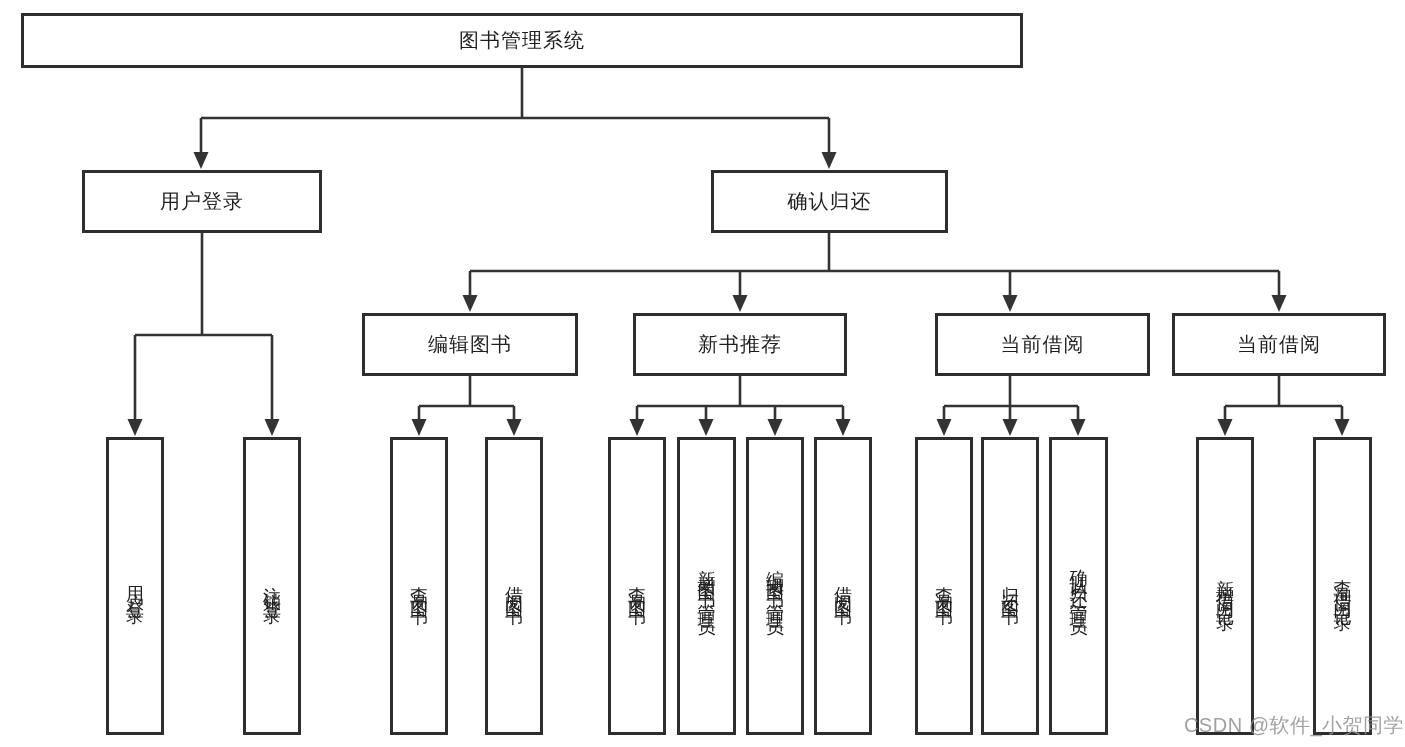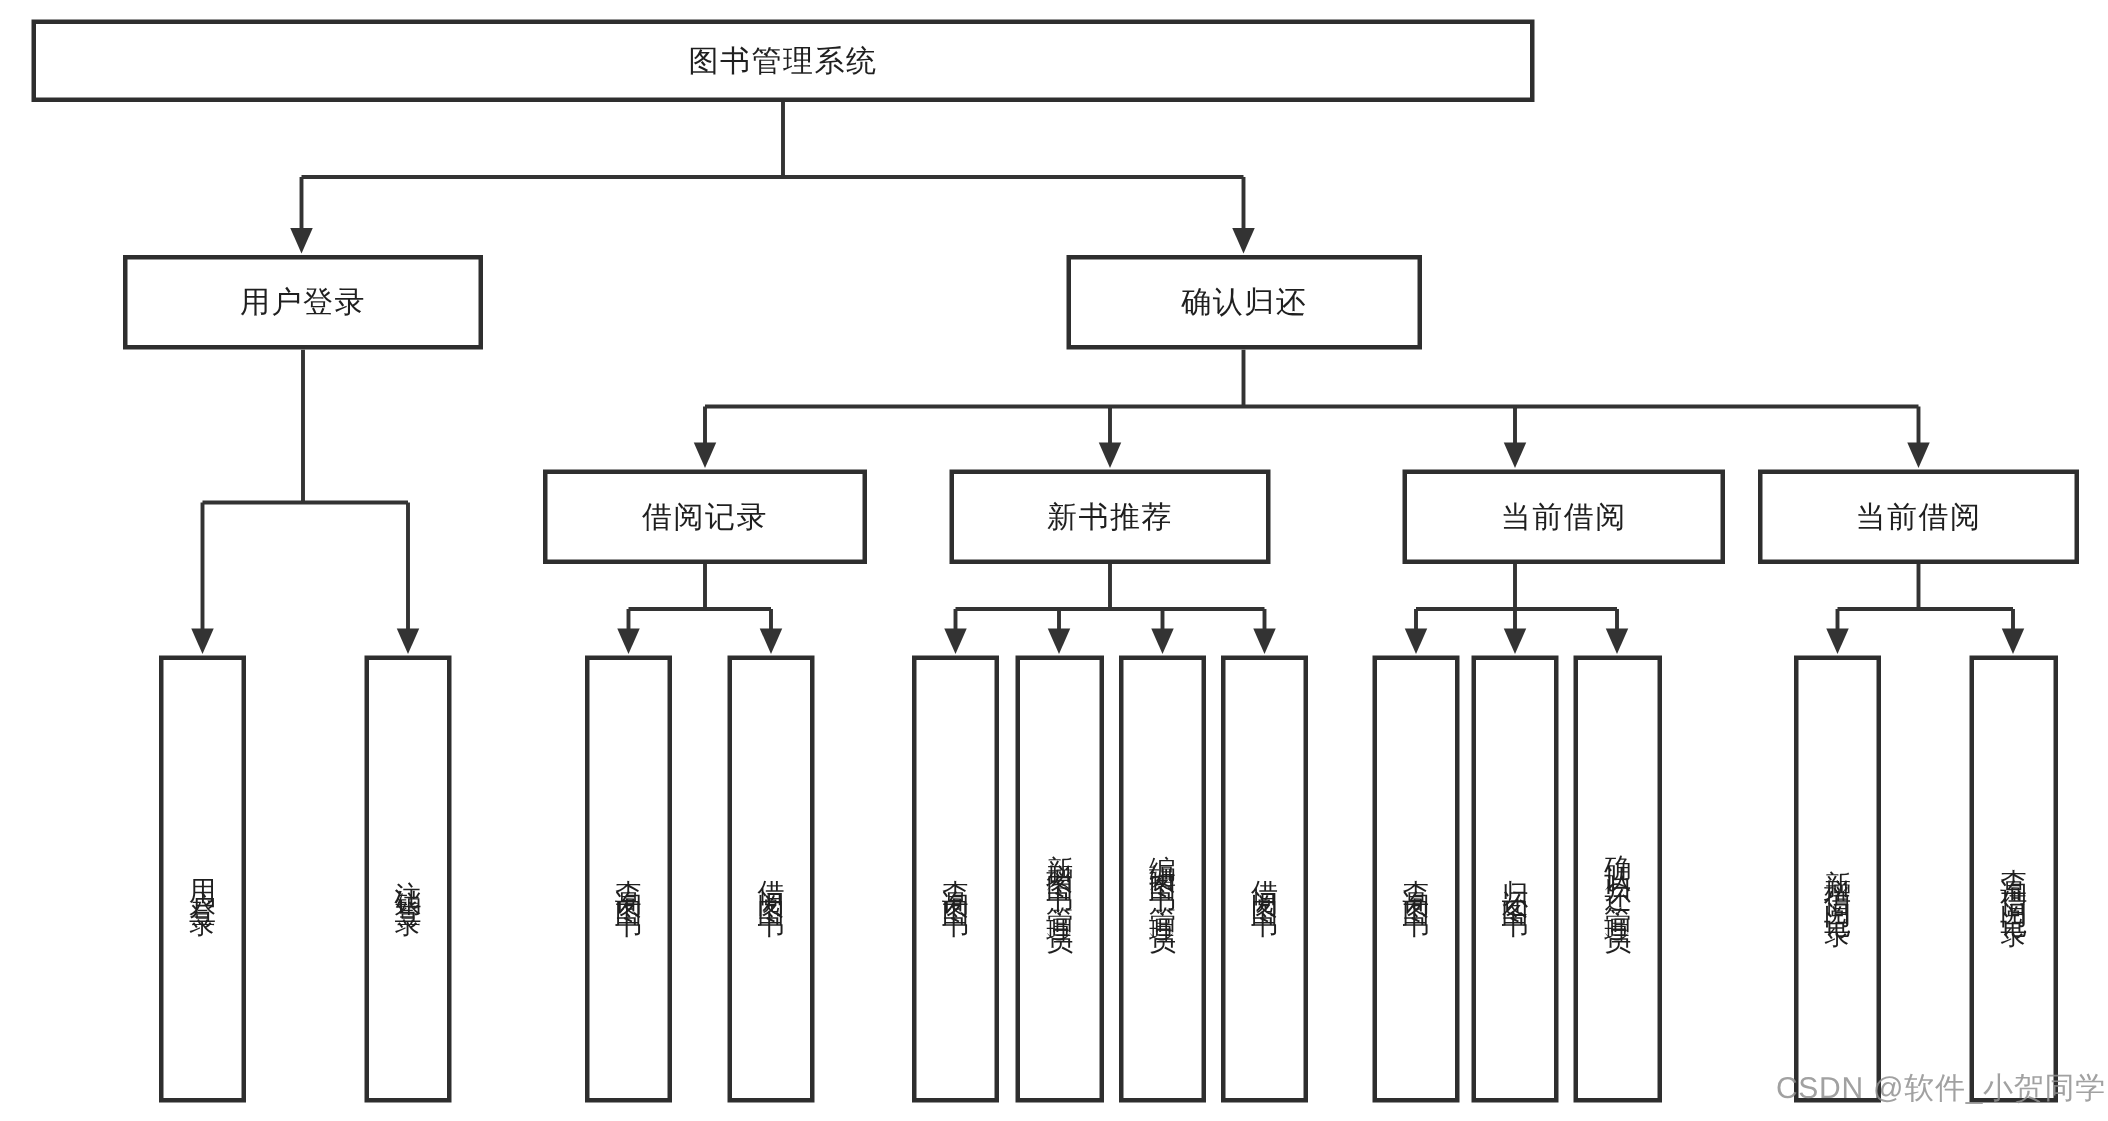--- a/index.html
+++ b/index.html
@@ -62,21 +62,21 @@
         <use href="#arr" x="1225" y="436"></use>
       <use href="#arr" x="1342" y="436"></use>
     </g>
   </svg>
 
   <div class="node h-node" style="left:21px;top:13px;width:1002px;height:55px;">图书管理系统</div>
 
   <div class="node h-node" style="left:82px;top:170px;width:240px;height:63px;">用户登录</div>
   <div class="node h-node" style="left:711px;top:170px;width:237px;height:63px;">确认归还</div>
 
-  <div class="node h-node" style="left:362px;top:313px;width:216px;height:63px;">借阅记录</div>
+  <div class="node h-node" style="left:362px;top:313px;width:216px;height:63px;">编辑图书</div>
   <div class="node h-node" style="left:633px;top:313px;width:214px;height:63px;">新书推荐</div>
   <div class="node h-node" style="left:903px;top:313px;width:215px;height:63px;margin-left:32px;">当前借阅</div>
   <div class="node h-node" style="left:1172px;top:313px;width:214px;height:63px;">当前借阅</div>
 
   <div class="node leaf" style="left:106px;top:437px;width:58px;height:298px;">用户登录</div>
   <div class="node leaf" style="left:243px;top:437px;width:58px;height:298px;">注销登录</div>
 
   <div class="node leaf" style="left:390px;top:437px;width:58px;height:298px;">查询图书</div>
   <div class="node leaf" style="left:485px;top:437px;width:58px;height:298px;">借阅图书</div>
 

